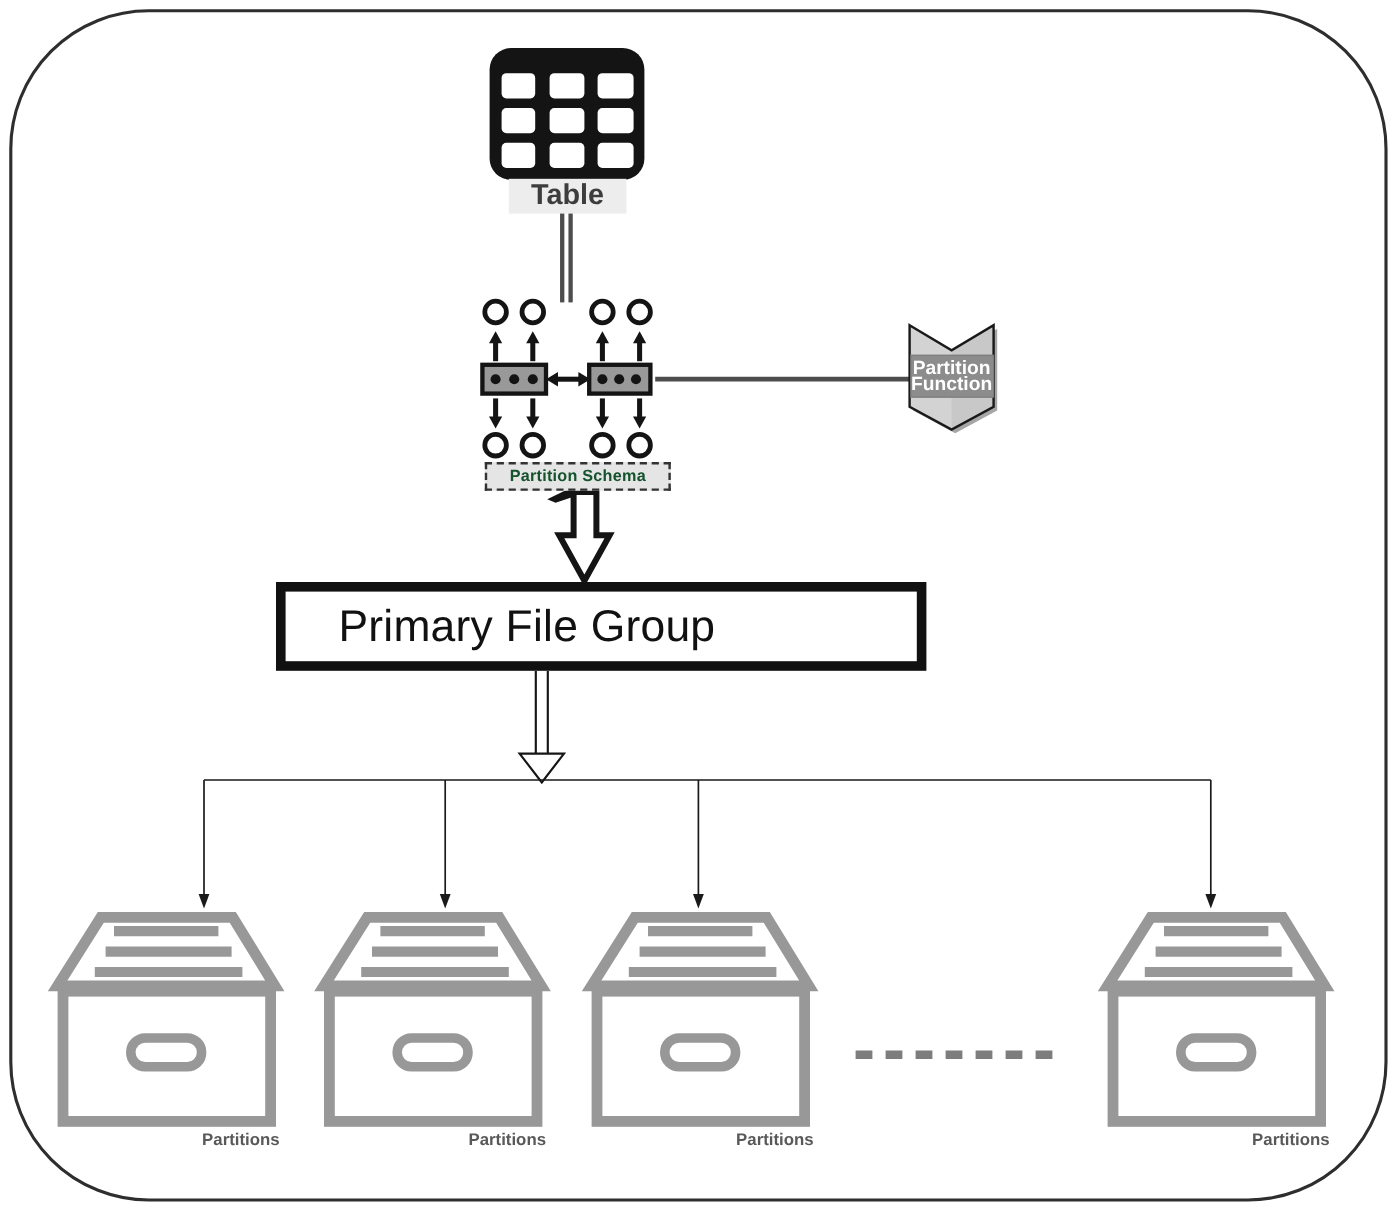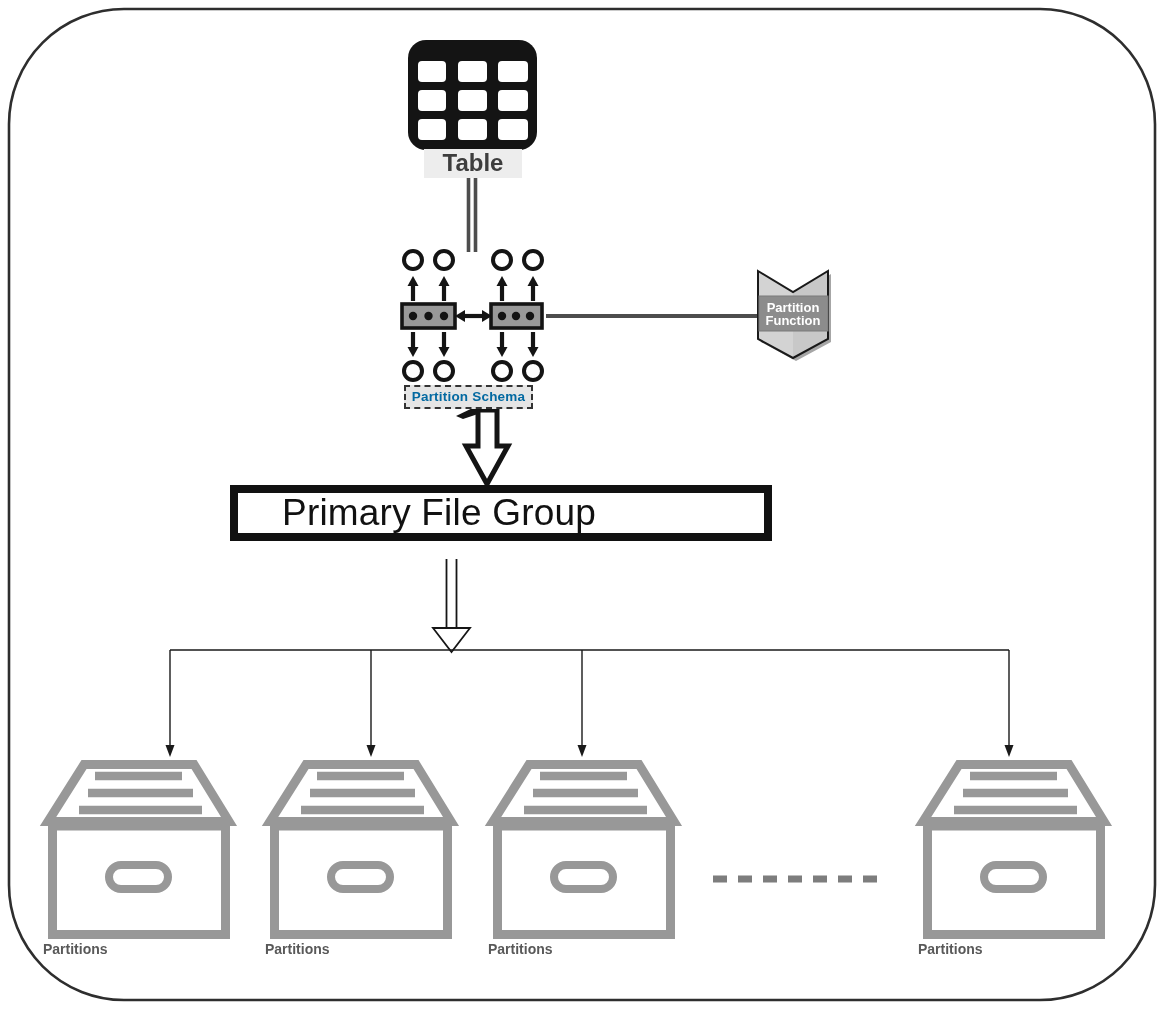--- a/index.html
+++ b/index.html
@@ -34,35 +34,35 @@
   .drawer-line{stroke:var(--drawer-gray);stroke-width:8.5;fill:none;}
   .drawer-handle{fill:#ffffff;stroke:var(--drawer-gray);stroke-width:8;}
 
   
   .abs{position:absolute;box-sizing:border-box;}
   .table-label{
     left:424px;top:149px;width:98px;height:29px;background:var(--label-bg);
     font-size:24px;font-weight:bold;color:#3d3d3d;text-align:center;line-height:28px;
   }
   .schema-label{
-    left:404px;top:385px;width:129px;height:24px;background:var(--schema-label-bg);
-    border:2px dashed #333;font-size:13.5px;font-weight:bold;color:#0369a1;
+    left:404px;top:385px;width:155px;height:24px;background:var(--schema-label-bg);
+    border:2px dashed #333;font-size:13.5px;font-weight:bold;color:#14532d;
     text-align:center;line-height:20px;letter-spacing:0.2px;
   }
   .function-label{
     left:758px;top:296px;width:70px;height:35px;display:flex;align-items:center;justify-content:center;
-    text-align:center;font-size:13px;line-height:13px;font-weight:bold;color:#ffffff;
+    text-align:center;font-size:16px;line-height:13px;font-weight:bold;color:#ffffff;
   }
   .pfg-box{
-    left:230px;top:485px;width:542px;height:56px;background:#ffffff;border:8px solid #111;
+    left:230px;top:485px;width:542px;height:74px;background:#ffffff;border:8px solid #111;
     display:flex;align-items:center;padding-left:44px;
     font-size:37px;color:#111;letter-spacing:0.2px;
   }
   .partition-label{
-    top:941px;width:190px;height:20px;text-align:left;
+    top:941px;width:190px;height:20px;text-align:right;
     font-size:14px;font-weight:bold;color:var(--label-gray);
   }
   .p1{left:43px;} .p2{left:265px;} .p3{left:488px;} .p4{left:918px;}
 </style>
 </head>
 <body>
 
 <div id="stage">
 
   <svg id="diagram" width="1164" height="1009" viewBox="0 0 1164 1009">

